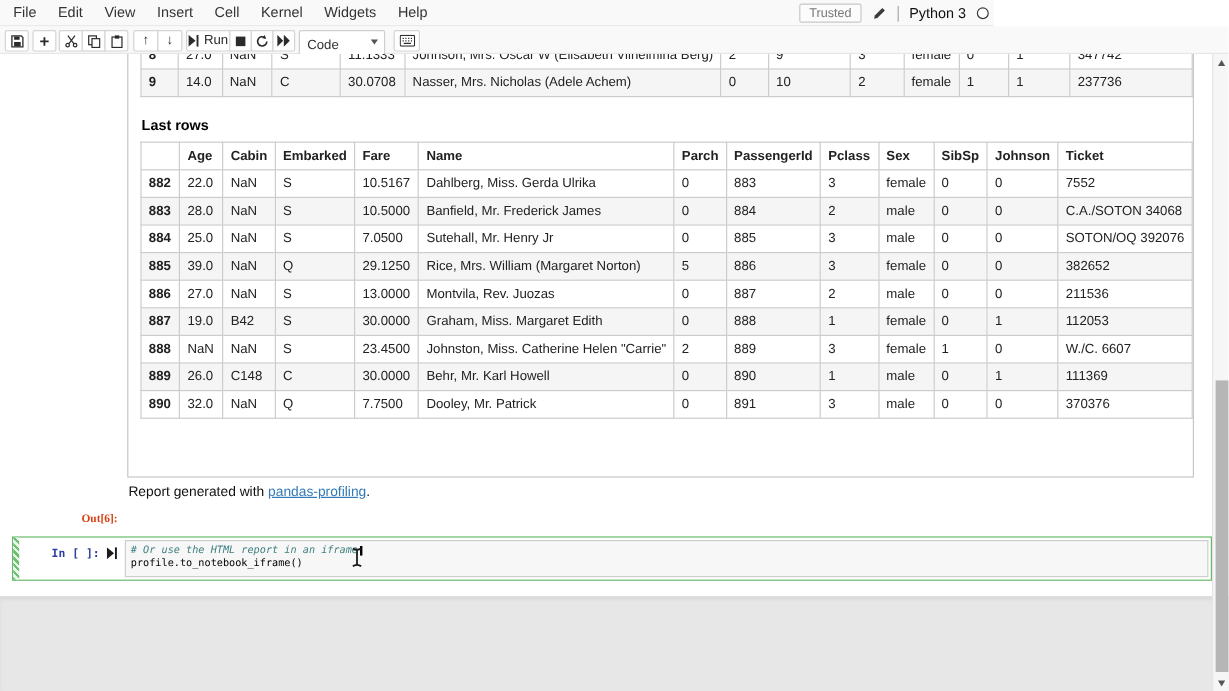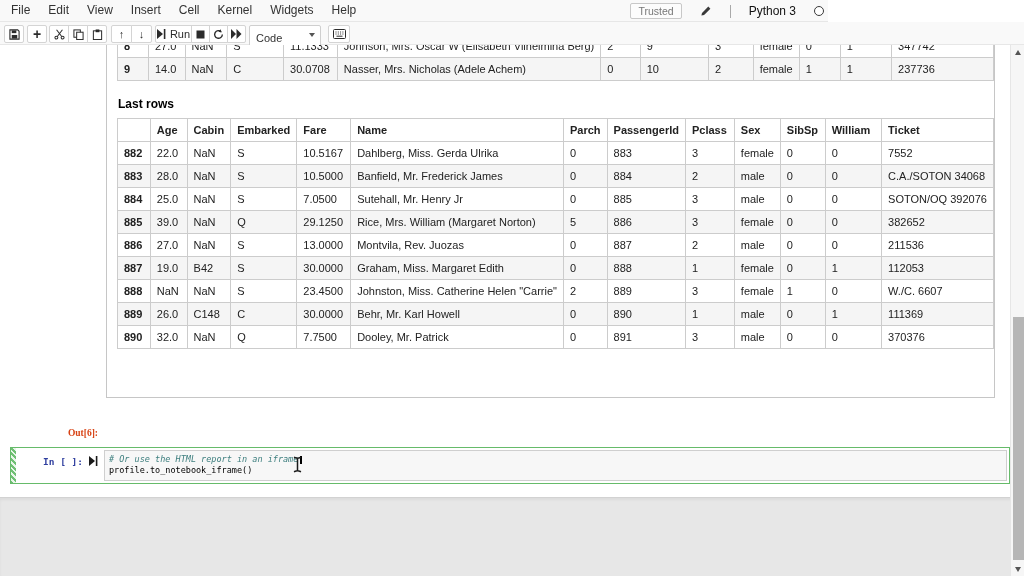--- a/index.html
+++ b/index.html
@@ -12,21 +12,21 @@
   *{box-sizing:border-box;margin:0;padding:0;}
   html,body{width:1024px;height:576px;overflow:hidden;background:#fff;
     font-family:"Liberation Sans",sans-serif;}
   #stage{position:relative;width:1024px;height:576px;overflow:hidden;background:#fff;}
 
   
   .menubar{position:absolute;top:0;left:0;width:828px;height:22px;background:#f9f9f9;
     border-bottom:1px solid #e7e7e7;display:flex;align-items:center;font-size:12px;color:#333;}
   .menubar .menu-item{padding:0 9px;cursor:pointer;line-height:21px;}
   .menubar .menu-item:first-child{margin-left:2px;}
-  .menubar-right{position:absolute;right:4px;top:0;height:22px;display:flex;align-items:center;gap:18px;}
+  .menubar-right{position:absolute;right:4px;top:0;height:22px;display:flex;align-items:center;gap:9px;}
   .trusted{border:1px solid #c8c8c8;border-radius:2px;color:#777;font-size:10.5px;padding:1px 7px;background:#fcfcfc;}
   .vsep{width:1px;height:13px;background:#a9a9a9;}
   .kernel-name{font-size:12px;color:#111;}
   .kernel-circle{width:10px;height:10px;border:1.5px solid #3a3a3a;border-radius:50%;background:#fff;}
 
   
   .toolbar{position:absolute;top:22px;left:0;width:1024px;height:23px;background:#f9f9f9;
     border-bottom:1px solid #e7e7e7;}
   .tbtn{position:absolute;top:3px;height:18px;background:#fff;border:1px solid #d4d4d4;border-radius:2px;
     display:flex;align-items:center;justify-content:center;font-size:11px;color:#2b2b2b;cursor:pointer;}
@@ -296,21 +296,21 @@
               <th>Age</th>
               <th>Cabin</th>
               <th>Embarked</th>
               <th>Fare</th>
               <th>Name</th>
               <th>Parch</th>
               <th>PassengerId</th>
               <th>Pclass</th>
               <th>Sex</th>
               <th>SibSp</th>
-              <th>William</th>
+              <th>Johnson</th>
               <th>Ticket</th>
             </tr>
           </thead>
           <tbody>
             <tr>
               <th>882</th>
               <td>22.0</td>
               <td>NaN</td>
               <td>S</td>
               <td>10.5167</td>
@@ -440,20 +440,21 @@
               <td>3</td>
               <td>male</td>
               <td>0</td>
               <td>0</td>
               <td>370376</td>
             </tr>
           </tbody>
         </table>
     </div>
 
+    <div class="report-footer"><span>Report generated with </span><a>pandas-profiling</a><span>.</span></div>
 
     <div class="out-prompt">Out[6]:</div>
 
     <div class="code-cell">
       <div class="drag-bar"></div>
       <div class="in-prompt">In [ ]:</div>
       <span class="run-marker icon">
         <svg width="9" height="10" viewBox="0 0 9 10">
             <polygon points="0,0 6,5 0,10" fill="#1a1a1a"></polygon>
             <rect x="6.8" y="0" width="1.6" height="10" fill="#1a1a1a"></rect>

